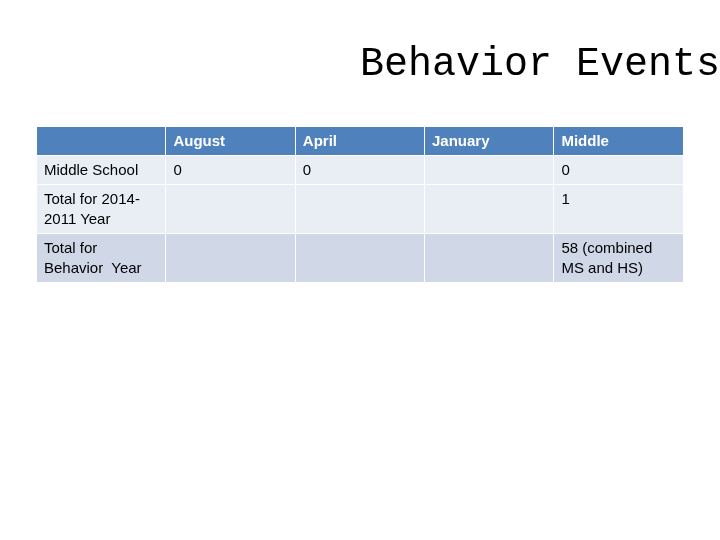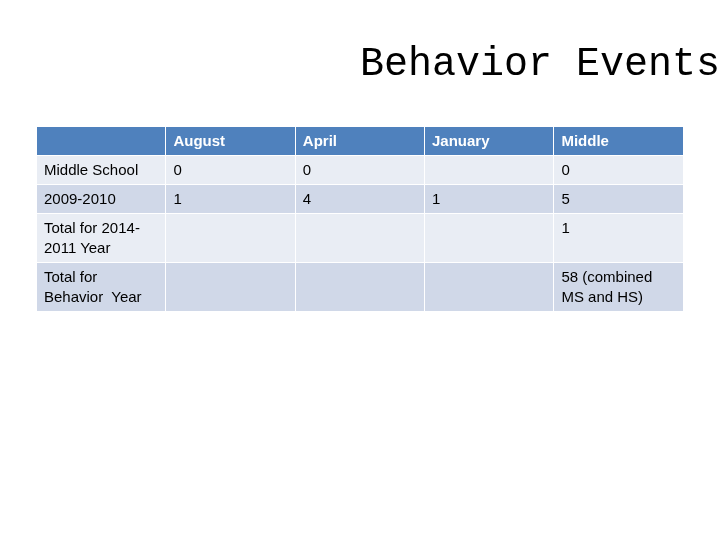--- a/index.html
+++ b/index.html
@@ -28,27 +28,20 @@
     </tr>
   </thead>
   <tbody>
     <tr class="even">
       <td>Middle School</td>
       <td>0</td>
       <td>0</td>
       <td></td>
       <td>0</td>
     </tr>
-    <tr class="odd">
-      <td>2009-2010</td>
-      <td>1</td>
-      <td>4</td>
-      <td>1</td>
-      <td>5</td>
-    </tr>
     <tr class="even">
       <td>Total for 2014-2011 Year</td>
       <td></td>
       <td></td>
       <td></td>
       <td>1</td>
     </tr>
     <tr class="odd">
       <td style="white-space: pre-wrap;">Total for Behavior  Year</td>
       <td></td>

